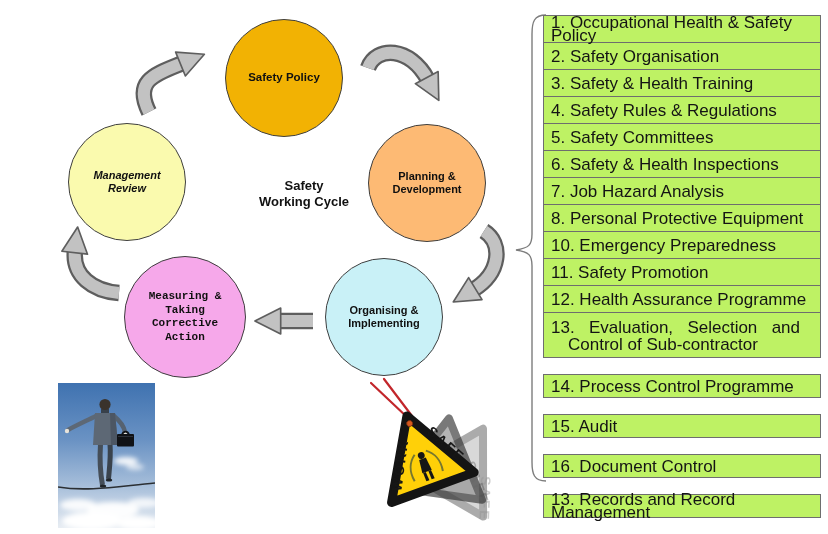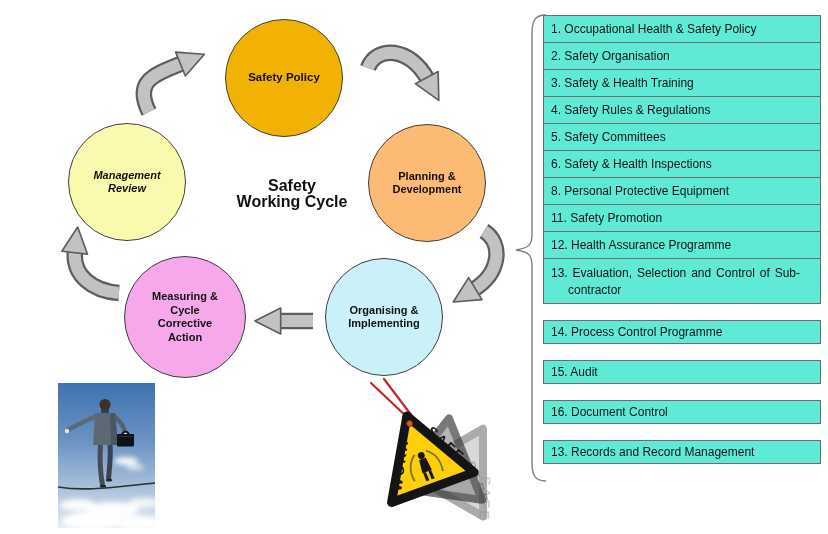--- a/index.html
+++ b/index.html
@@ -9,33 +9,33 @@
   }
   
   .node{
     position:absolute;border-radius:50%;border:1.3px solid #3f3f3f;box-sizing:border-box;
     display:flex;align-items:center;justify-content:center;text-align:center;
     font-weight:bold;font-size:11px;line-height:13.5px;color:#101010;
   }
   .node-safety-policy{left:225px;top:19px;width:118px;height:118px;font-size:11.5px;}
   .node-management-review{left:68px;top:123px;width:118px;height:118px;font-style:italic;}
   .node-planning-development{left:368px;top:124px;width:118px;height:118px;}
-  .node-measuring{left:124px;top:256px;width:122px;height:122px;}
+  .node-measuring{left:124px;top:256px;width:122px;height:122px;font-family:Liberation Mono, monospace;}
   .node-organising{left:325px;top:258px;width:118px;height:118px;}
   .cycle-title{
-    position:absolute;left:232px;top:178px;width:120px;text-align:center;
-    font-weight:bold;font-size:16px;line-height:15.5px;color:#111;
+    position:absolute;left:244px;top:178px;width:120px;text-align:center;
+    font-weight:bold;font-size:13px;line-height:15.5px;color:#111;
   }
   
   .overlay{position:absolute;left:0;top:0;width:828px;height:534px;pointer-events:none;}
   
   .elements-list{position:absolute;left:543px;top:15px;width:278px;}
   .row{
-    box-sizing:border-box;border:1px solid #6e6e6e;background:#5eead4;height:28px;margin-top:-1px;
-    display:flex;align-items:center;padding:0 5px 0 7px;font-size:12px;color:#141414;
+    box-sizing:border-box;border:1px solid #6e6e6e;background:#bef264;height:28px;margin-top:-1px;
+    display:flex;align-items:center;padding:0 5px 0 7px;font-size:17px;color:#141414;
     line-height:13px;
   }
   .row:first-child{margin-top:0;}
   .row.short{height:24px;margin-top:16px;}
   .row.tall{
     height:46px;display:block;padding:6px 20px 0 24px;text-indent:-17px;
     text-align:justify;line-height:17px;
   }
   
   .photo{position:absolute;left:58px;top:383px;width:97px;height:145px;overflow:hidden;}
@@ -105,21 +105,21 @@
   <div class="node node-organising" style="background-color: rgb(201, 241, 247);">
     <div>
       <span>Organising &amp;</span><br>
       <span>Implementing</span>
     </div>
   </div>
 
   <div class="node node-measuring" style="background-color: rgb(246, 168, 234);">
     <div>
       <span>Measuring &amp;</span><br>
-      <span>Cycle</span><br>
+      <span>Taking</span><br>
       <span>Corrective</span><br>
       <span>Action</span>
     </div>
   </div>
 
   <div class="node node-management-review" style="background-color: rgb(250, 250, 174);">
     <div>
       <span>Management</span><br>
       <span>Review</span>
     </div>
@@ -130,21 +130,23 @@
     <span>Working Cycle</span>
   </div>
 
   <div class="elements-list">
     <div class="row">1. Occupational Health &amp; Safety Policy</div>
     <div class="row">2. Safety Organisation</div>
     <div class="row">3. Safety &amp; Health Training</div>
     <div class="row">4. Safety Rules &amp; Regulations</div>
     <div class="row">5. Safety Committees</div>
     <div class="row">6. Safety &amp; Health Inspections</div>
+    <div class="row">7. Job Hazard Analysis</div>
     <div class="row">8. Personal Protective Equipment</div>
+    <div class="row">10. Emergency Preparedness</div>
     <div class="row">11. Safety Promotion</div>
     <div class="row">12. Health Assurance Programme</div>
     <div class="row tall">13. Evaluation, Selection and Control of Sub-contractor</div>
     <div class="row short">14. Process Control Programme</div>
     <div class="row short">15. Audit</div>
     <div class="row short">16. Document Control</div>
     <div class="row short">13. Records and Record Management</div>
   </div>
 
   <div class="photo">

